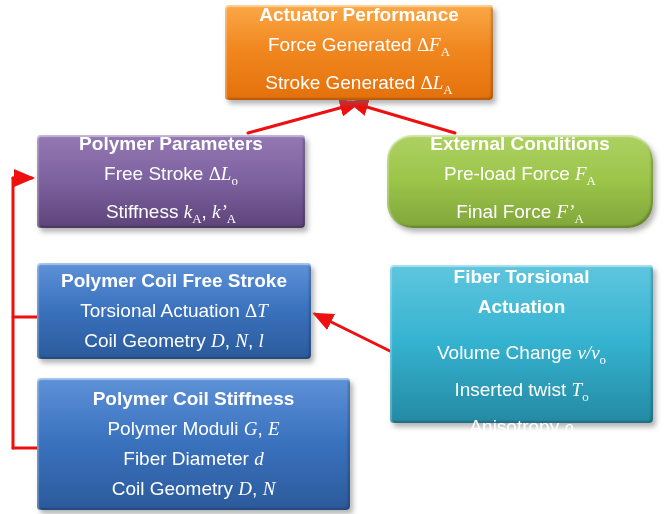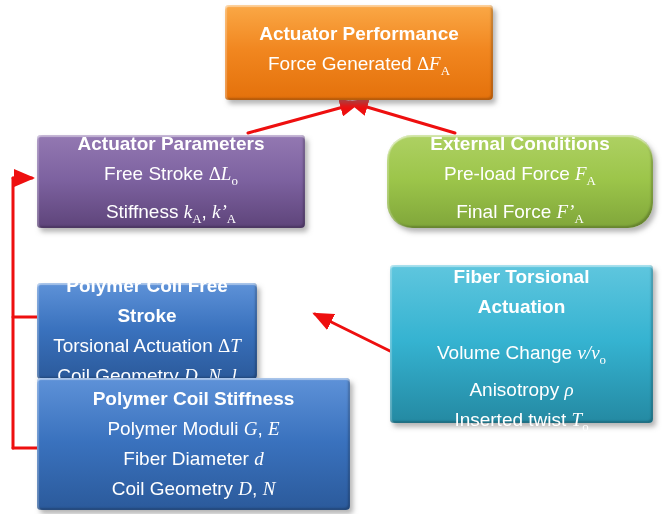--- a/index.html
+++ b/index.html
@@ -21,21 +21,21 @@
   .line{font-size:19px;line-height:30px;white-space:nowrap;}
   .m{font-family:"Liberation Serif",serif;}
   .i{font-style:italic;}
   .sub{font-size:68%;vertical-align:-18%;font-style:normal;}
   .box-actuator{left:225px;top:5px;width:268px;height:95px;
     background:linear-gradient(180deg,#faa846 0%,#f1861f 48%,#e4710b 100%);}
   .box-material{left:37px;top:135px;width:268px;height:93px;
     background:linear-gradient(180deg,#9378b2 0%,#7d62a0 48%,#5e447a 100%);}
   .box-external{left:387px;top:135px;width:266px;height:93px;
     background:linear-gradient(180deg,#aed163 0%,#9cc54a 48%,#80a63a 100%);border-radius:25px;}
-  .box-coil-free-stroke{left:37px;top:283px;width:220px;height:96px;
+  .box-coil-free-stroke{left:37px;top:263px;width:274px;height:96px;
     background:linear-gradient(180deg,#5e92d8 0%,#3a72be 48%,#2b5a9b 100%);}
   .box-fiber-torsional{left:390px;top:265px;width:263px;height:158px;
     background:linear-gradient(180deg,#5fc6de 0%,#35b3d1 48%,#2489a2 100%);}
   .box-fiber-torsional .title{max-width:180px;margin:16px auto;}
   .box-coil-stiffness{left:37px;top:378px;width:313px;height:132px;
     background:linear-gradient(180deg,#5e92d8 0%,#3a72be 48%,#2b5a9b 100%);}
 </style>
 </head>
 <body>
 
@@ -55,25 +55,26 @@
       <path d="M13,178 L32,178" marker-end="url(#ah)"></path>
       <path d="M13,317 L37,317"></path>
       <path d="M13,448 L37,448"></path>
     </g>
   </svg>
 
   <div class="box box-actuator">
     <div class="title">Actuator Performance</div>
     <div class="lines">
         <div class="line"><span>Force Generated </span><span class="m">Δ</span><span class="m i">F</span><sub class="m sub">A</sub></div>
+        <div class="line"><span>Stroke Generated </span><span class="m">Δ</span><span class="m i">L</span><sub class="m sub">A</sub></div>
       </div>
   </div>
 
   <div class="box box-material">
-    <div class="title">Actuator Parameters</div>
+    <div class="title">Polymer Parameters</div>
     <div class="lines">
         <div class="line"><span>Free Stroke </span><span class="m">Δ</span><span class="m i">L</span><sub class="m sub">o</sub></div>
         <div class="line"><span>Stiffness </span><span class="m i">k</span><sub class="m sub">A</sub><span>, </span><span class="m i">k’</span><sub class="m sub">A</sub></div>
       </div>
   </div>
 
   <div class="box box-external">
     <div class="title">External Conditions</div>
     <div class="lines">
         <div class="line"><span>Pre-load Force </span><span class="m i">F</span><sub class="m sub">A</sub></div>
@@ -86,22 +87,22 @@
     <div class="lines">
         <div class="line"><span>Torsional Actuation </span><span class="m">Δ</span><span class="m i">T</span></div>
         <div class="line"><span>Coil Geometry </span><span class="m i">D</span><span>, </span><span class="m i">N</span><span>, </span><span class="m i">l</span></div>
       </div>
   </div>
 
   <div class="box box-fiber-torsional">
     <div class="title">Fiber Torsional Actuation</div>
     <div class="lines">
         <div class="line"><span>Volume Change </span><span class="m i">v/v</span><sub class="m sub">o</sub></div>
+        <div class="line"><span>Inserted twist </span><span class="m i">T</span><sub class="m sub">o</sub></div>
         <div class="line"><span>Anisotropy </span><span class="m i">ρ</span></div>
-        <div class="line"><span>Inserted twist </span><span class="m i">T</span><sub class="m sub">o</sub></div>
       </div>
   </div>
 
   <div class="box box-coil-stiffness">
     <div class="title">Polymer Coil Stiffness</div>
     <div class="lines">
         <div class="line"><span>Polymer Moduli </span><span class="m i">G</span><span>, </span><span class="m i">E</span></div>
         <div class="line"><span>Fiber Diameter </span><span class="m i">d</span></div>
         <div class="line"><span>Coil Geometry </span><span class="m i">D</span><span>, </span><span class="m i">N</span></div>
       </div>

